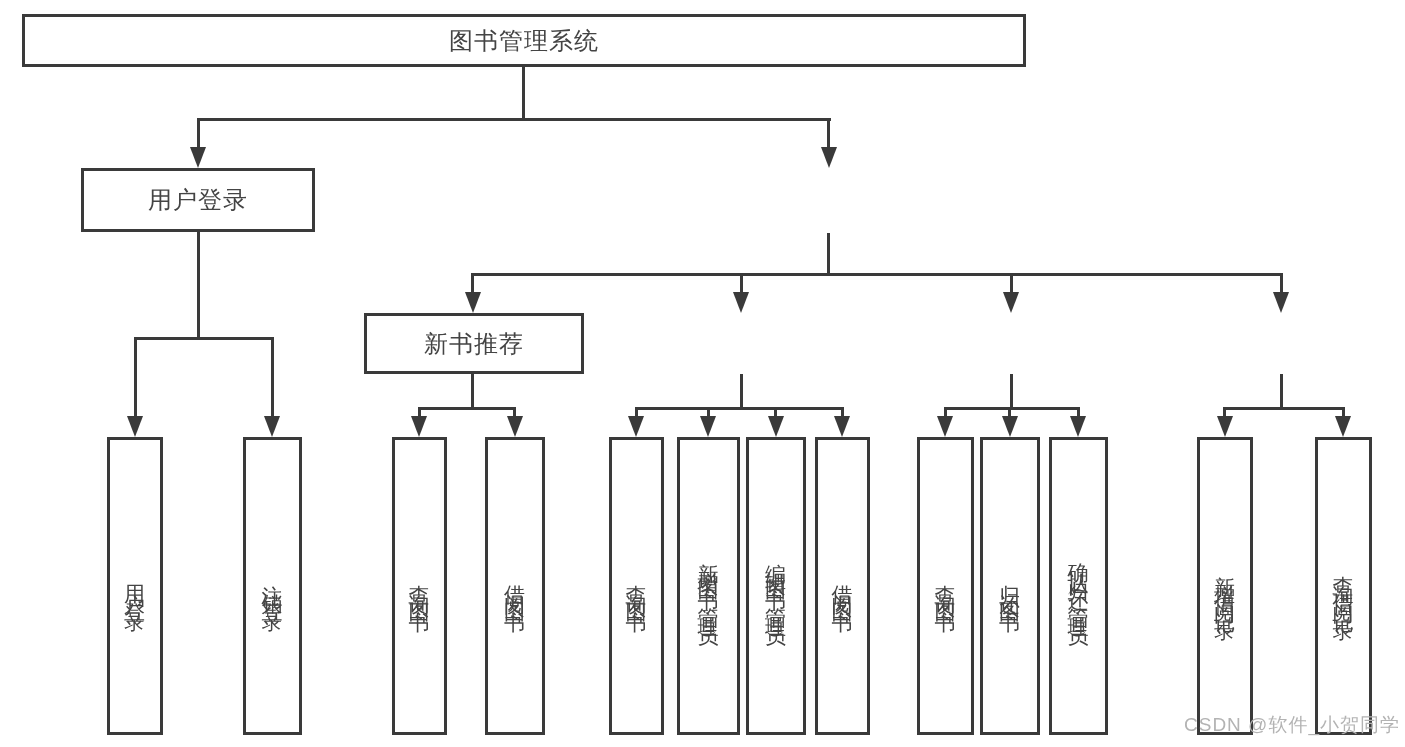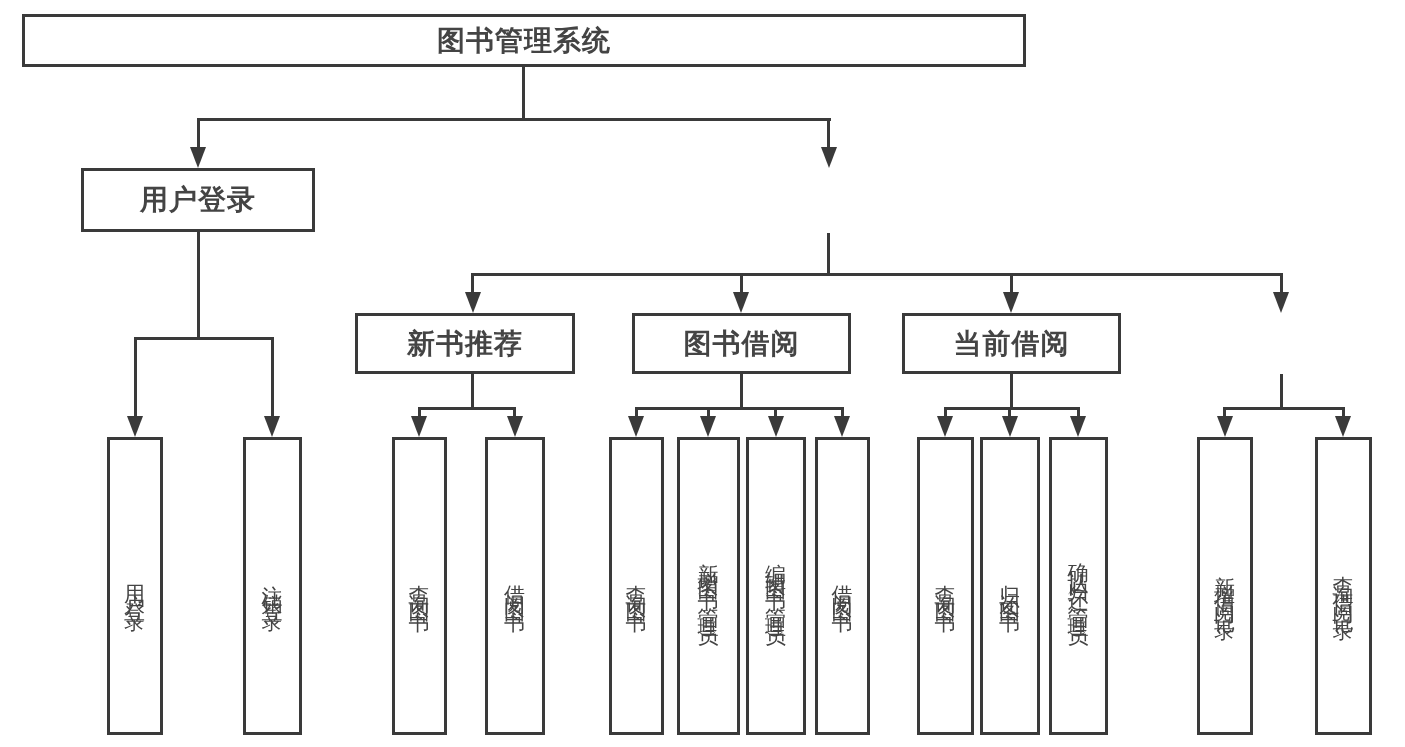--- a/index.html
+++ b/index.html
@@ -18,21 +18,21 @@
   .node{
     position:absolute;
     box-sizing:border-box;
     border:3px solid var(--line);
     background:#ffffff;
     display:flex;
     align-items:center;
     justify-content:center;
     color:var(--text);
   }
-  .node.h{font-size:28px;letter-spacing:1px;white-space:nowrap;font-weight:bold;}
+  .node.h{font-size:24px;letter-spacing:1px;white-space:nowrap;}
   .node.v{
     writing-mode:vertical-rl;
     text-orientation:mixed;
     font-size:21px;
     letter-spacing:9px;
     line-height:1;
     white-space:nowrap;
   }
   .line{position:absolute;background:var(--line);}
   .arrow{
@@ -115,28 +115,22 @@
   <div class="arrow" style="left:1335px;top:416px"></div>
 
   <div class="node h" style="left:22px;top:14px;width:1004px;height:53px">
     <span>图书管理系统</span>
   </div>
 
   <div class="node h" style="left:81px;top:168px;width:234px;height:64px">
     <span>用户登录</span>
   </div>
 
-  <div class="node h" style="left:355px;top:313px;width:220px;height:61px">
+  <div class="node h" style="left:364px;top:313px;width:220px;height:61px">
     <span>新书推荐</span>
-  </div>
-  <div class="node h" style="left:632px;top:313px;width:219px;height:61px">
-    <span>图书借阅</span>
-  </div>
-  <div class="node h" style="left:902px;top:313px;width:219px;height:61px">
-    <span>当前借阅</span>
   </div>
 
   <div class="node v" style="left:107px;top:437px;width:56px;height:298px">
     <span>用户登录</span>
   </div>
   <div class="node v" style="left:243px;top:437px;width:59px;height:298px">
     <span>注销登录</span>
   </div>
 
   <div class="node v" style="left:392px;top:437px;width:55px;height:298px">
@@ -169,14 +163,15 @@
     <span>确认归还（管理员）</span>
   </div>
 
   <div class="node v" style="left:1197px;top:437px;width:56px;height:298px">
     <span>新增借阅记录</span>
   </div>
   <div class="node v" style="left:1315px;top:437px;width:57px;height:298px">
     <span>查询借阅记录</span>
   </div>
 
+  <div class="watermark">CSDN @软件_小贺同学</div>
 
 </div>
 
 </body></html>

